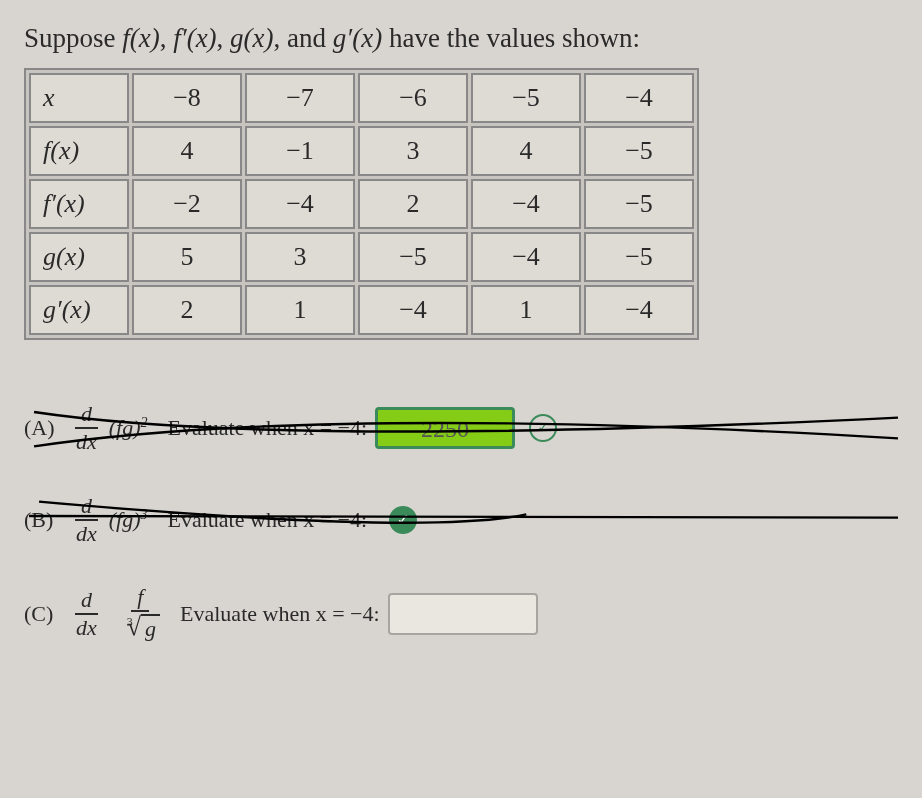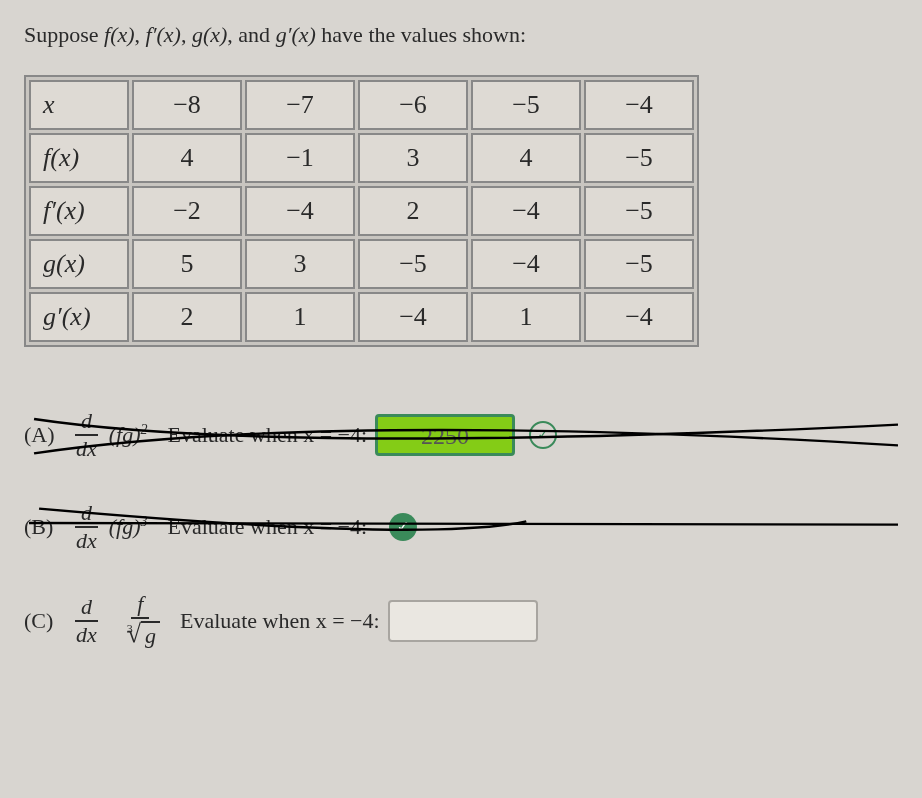--- a/index.html
+++ b/index.html
@@ -6,22 +6,22 @@
     body {
       font-family: Georgia, 'Times New Roman', serif;
       background: #d8d5d0;
       width: 922px;
       height: 798px;
       padding: 20px 24px;
       color: #2a2a2a;
       position: relative;
     }
     .prompt {
-      font-size: 22px;
-      margin-bottom: 24px;
+      font-size: 27px;
+      margin-bottom: 10px;
       line-height: 1.4;
     }
     .math-it { font-style: italic; font-family: 'Times New Roman', serif; }
     table.data {
       border-collapse: separate;
       border-spacing: 3px;
       background: #c8c5c0;
       border: 2px solid #888;
       margin-bottom: 60px;
     }

